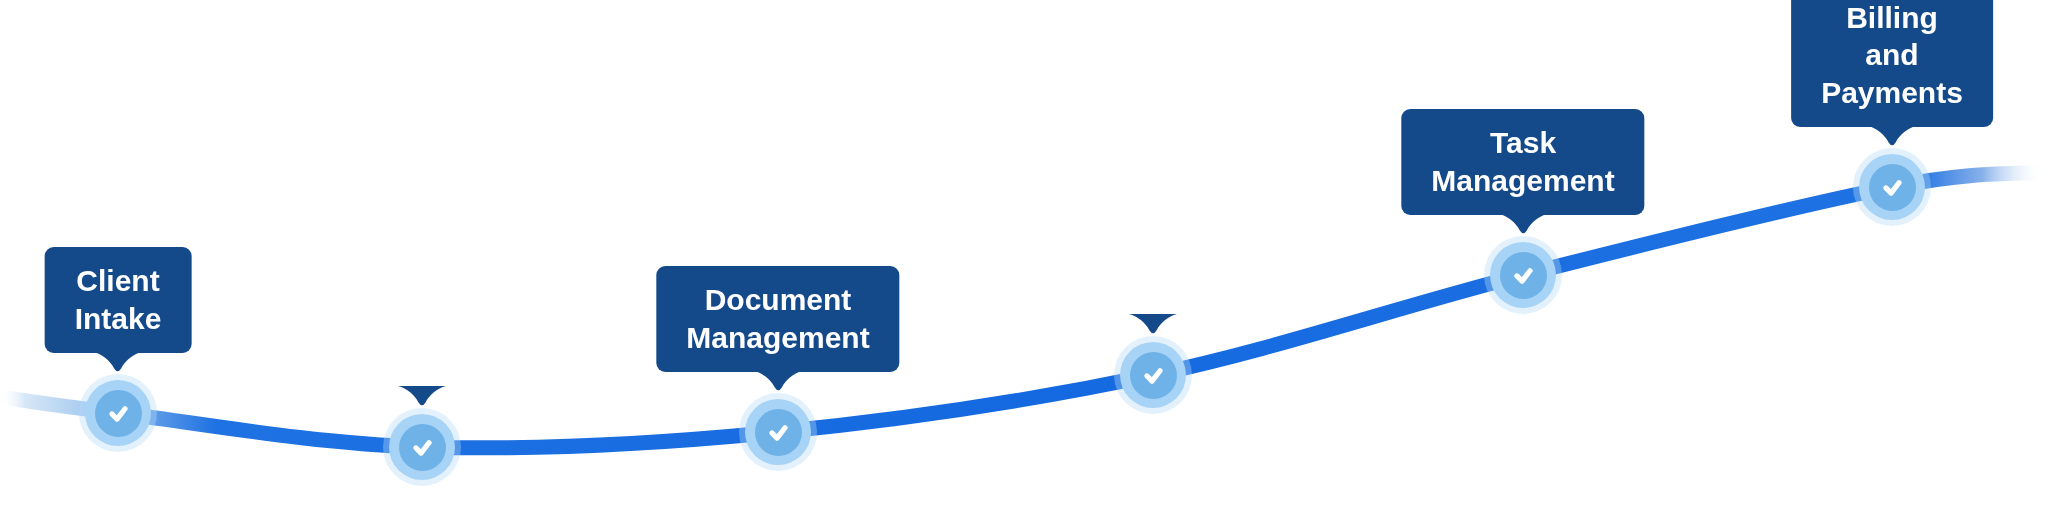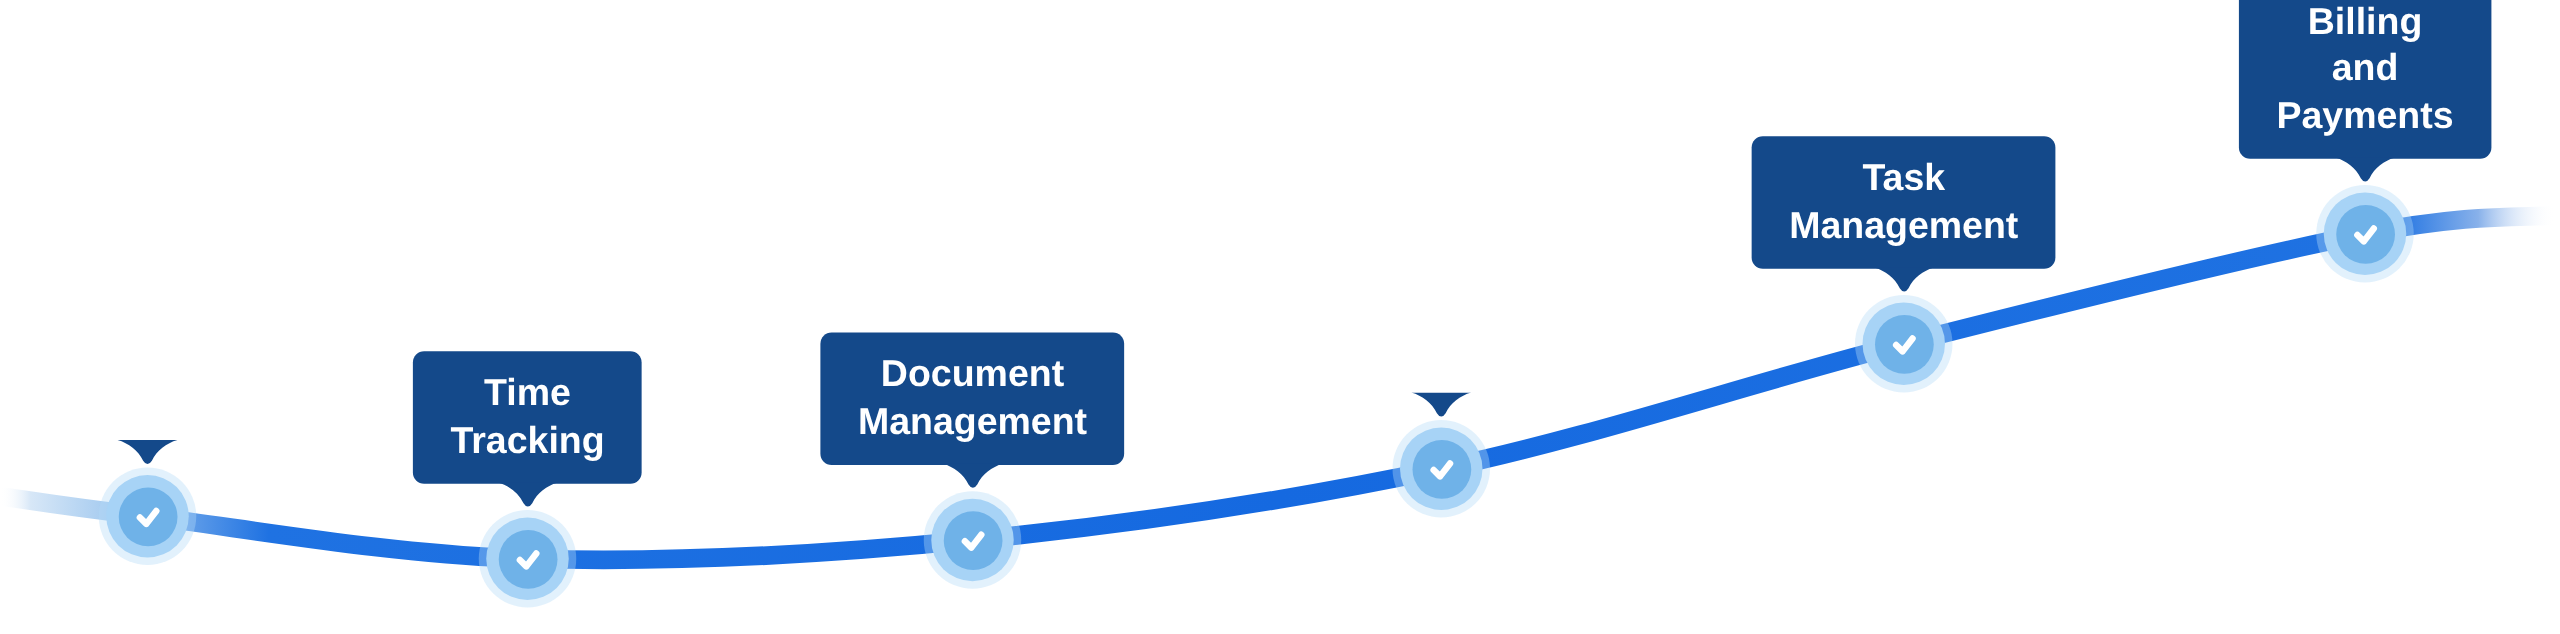--- a/index.html
+++ b/index.html
@@ -61,37 +61,37 @@
         <stop offset="0.935" stop-color="#1f72e2"></stop>
         <stop offset="0.968" stop-color="#88b1ea"></stop>
         <stop offset="0.998" stop-color="#ffffff" stop-opacity="0"></stop>
       </linearGradient>
     </defs>
     <path id="curvePath" fill="none" stroke="url(#lineGrad)" stroke-width="15" stroke-linecap="round" d="M0,397C19.666666666666668,399.6666666666667,47.66666666666667,404.6666666666667,118,413C188.33333333333331,421.3333333333333,312,443.8333333333333,422,447C532,450.1666666666667,656.1666666666666,444,778,432C899.8333333333334,420,1028.8333333333333,401.1666666666667,1153,375C1277.1666666666667,348.8333333333333,1399.8333333333333,306.3333333333333,1523,275C1646.1666666666667,243.66666666666666,1804.5,204.16666666666666,1892,187C1979.5,169.83333333333334,2022,174.5,2048,172"></path>
   </svg>
 
   <div class="step" style="left: 118px; top: 413px;">
     <div class="bubble-wrap">
+      <div class="bubble">Client
+Intake</div>
       <svg class="tail" width="48" height="21" viewBox="0 0 48 21">
           <path fill="#14498a" d="M0,0 H48 C39,2.5 31.5,8.5 27.5,16.5 Q24,22 20.5,16.5 C16.5,8.5 9,2.5 0,0 Z"></path>
         </svg>
     </div>
     <div class="node">
       <div class="node-inner">
         <svg class="check-icon" width="30" height="30" viewBox="0 0 32 32">
             <path d="M9.5 17 L15 22.5 L23.5 11.5" fill="none" stroke="#ffffff" stroke-width="5.5" stroke-linecap="round" stroke-linejoin="round"></path>
           </svg>
       </div>
     </div>
   </div>
 
   <div class="step" style="left: 422px; top: 447px;">
     <div class="bubble-wrap">
-      <div class="bubble">Time
-Tracking</div>
       <svg class="tail" width="48" height="21" viewBox="0 0 48 21">
           <path fill="#14498a" d="M0,0 H48 C39,2.5 31.5,8.5 27.5,16.5 Q24,22 20.5,16.5 C16.5,8.5 9,2.5 0,0 Z"></path>
         </svg>
     </div>
     <div class="node">
       <div class="node-inner">
         <svg class="check-icon" width="30" height="30" viewBox="0 0 32 32">
             <path d="M9.5 17 L15 22.5 L23.5 11.5" fill="none" stroke="#ffffff" stroke-width="5.5" stroke-linecap="round" stroke-linejoin="round"></path>
           </svg>
       </div>

